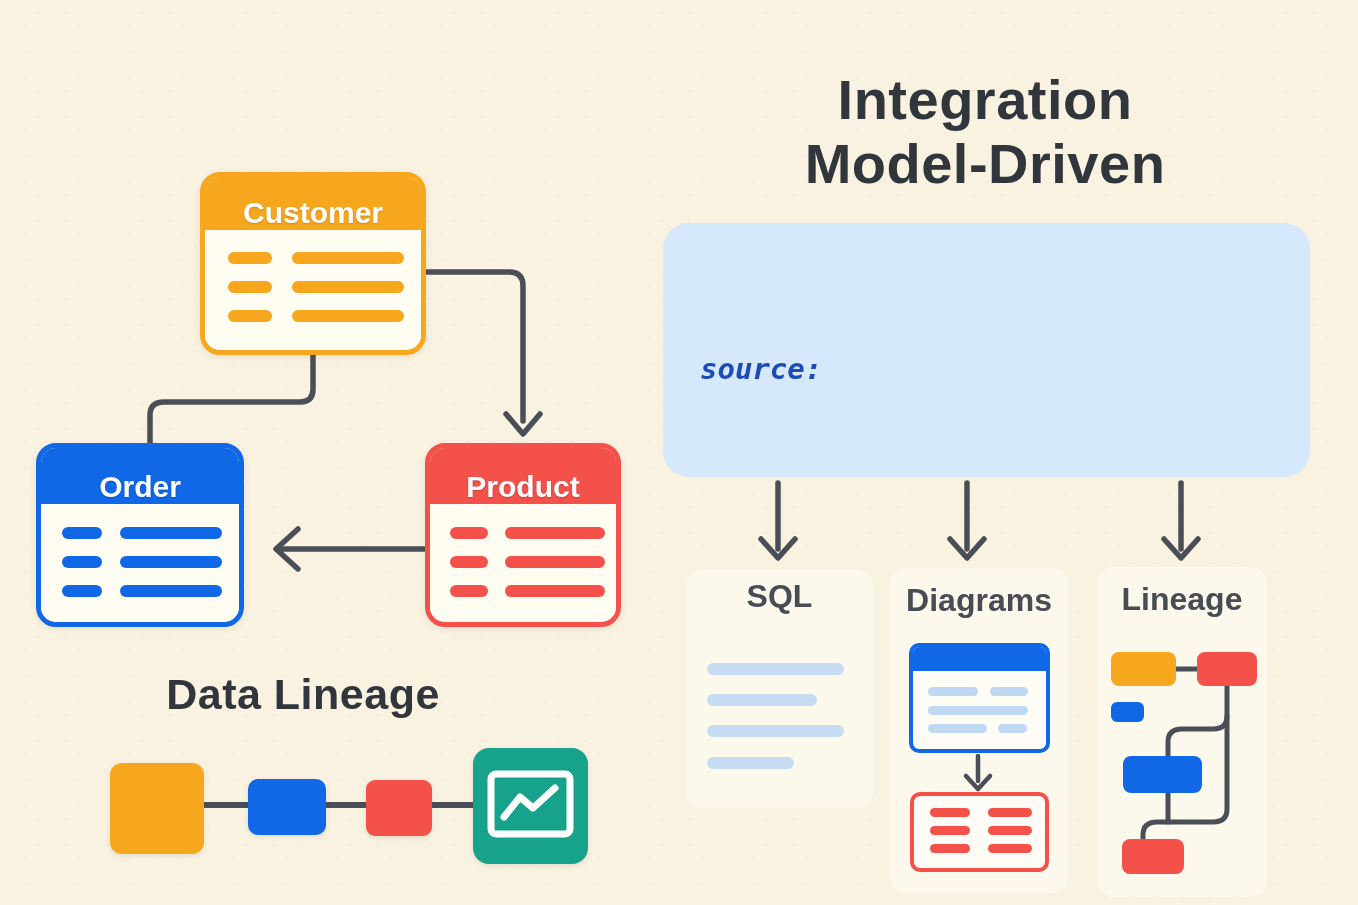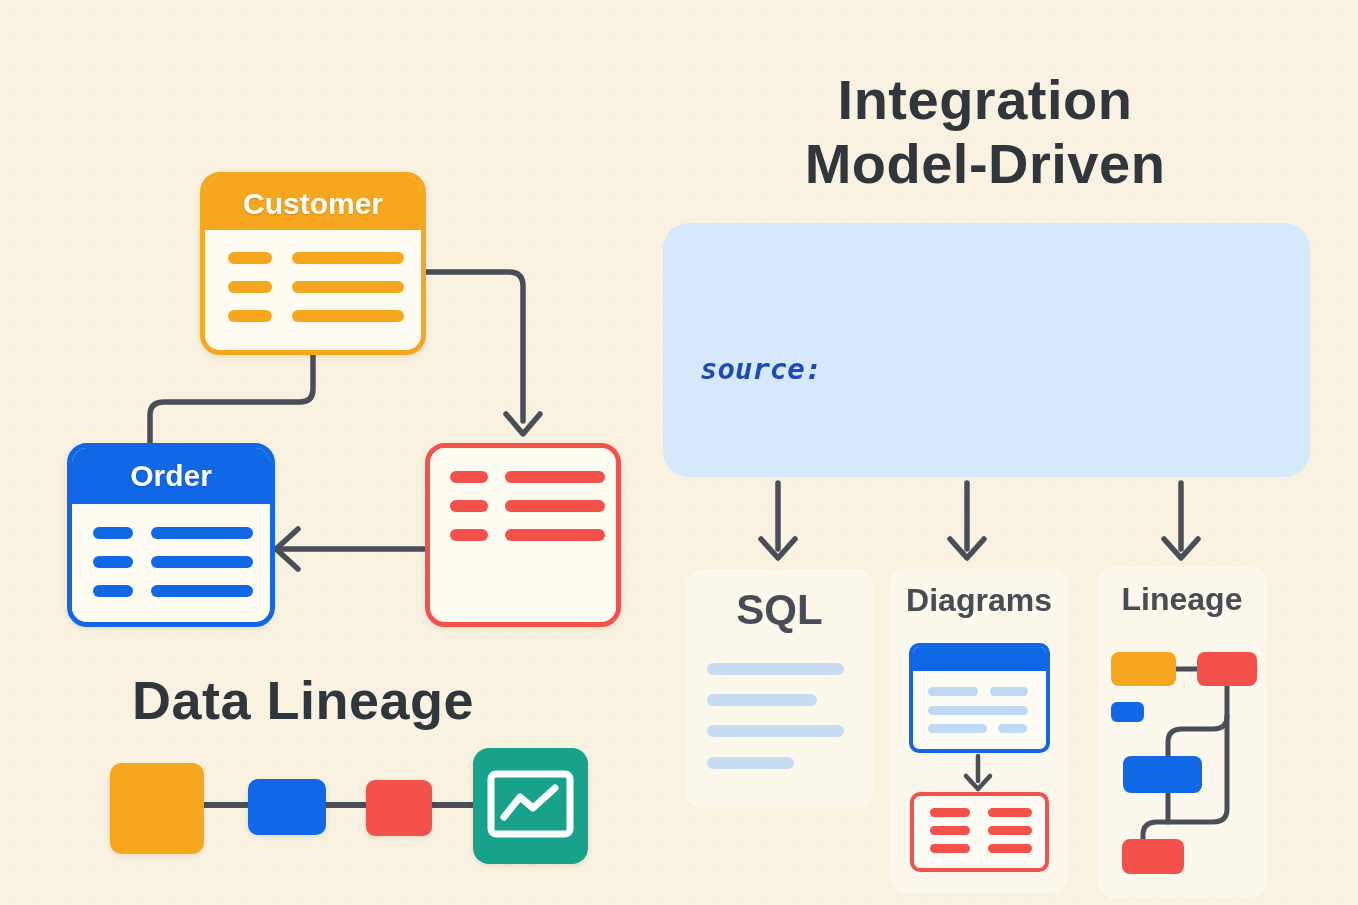--- a/index.html
+++ b/index.html
@@ -19,38 +19,38 @@
     position:absolute;text-align:center;font-weight:800;color:#31353C;
     letter-spacing:0.5px;line-height:1.05;
   }
   
   .entity{
     position:absolute;box-sizing:border-box;border:5px solid;border-radius:20px;
     overflow:hidden;display:flex;flex-direction:column;z-index:10;
     box-shadow:0 2px 6px rgba(90,70,30,0.10);
   }
   .entity-hdr{
-    display:flex;align-items:center;justify-content:center;
+    display:flex;align-items:flex-end;justify-content:center;
     color:#fff;font-weight:bold;
     text-shadow:0 1px 2px rgba(0,0,0,0.18);
   }
   .entity-body{
     flex:1;background:#FFFCF2;display:flex;flex-direction:column;
   }
   .frow{display:flex;align-items:center;}
   .pill{display:block;border-radius:7px;}
   
   #entity-customer{left:200px;top:172px;width:226px;height:183px;border-color:#F7A71E;}
   #entity-customer .entity-hdr{height:53px;background:#F7A71E;font-size:30px;}
   #entity-customer .entity-body{padding:22px 0 0 23px;gap:17px;}
   #entity-customer .pill{background:#F7A71E;height:12px;}
   #entity-customer .p-short{width:44px;}
   #entity-customer .p-long{width:112px;margin-left:20px;}
   
-  #entity-order{left:67px;top:443px;width:208px;height:184px;border-color:#1168E6;}
+  #entity-order{left:36px;top:443px;width:208px;height:184px;border-color:#1168E6;}
   #entity-order .entity-hdr{height:56px;background:#1168E6;font-size:30px;}
   #entity-order .entity-body{padding:23px 0 0 21px;gap:17px;}
   #entity-order .pill{background:#1168E6;height:12px;}
   #entity-order .p-short{width:40px;}
   #entity-order .p-long{width:102px;margin-left:18px;}
   
   #entity-product{left:425px;top:443px;width:196px;height:184px;border-color:#F4514A;}
   #entity-product .entity-hdr{height:56px;background:#F4514A;font-size:30px;}
   #entity-product .entity-body{padding:23px 0 0 20px;gap:17px;}
   #entity-product .pill{background:#F4514A;height:12px;}
@@ -76,21 +76,21 @@
   #flow-red{left:366px;top:780px;width:66px;height:56px;border-radius:9px;background:#F4514A;}
   #flow-teal{left:473px;top:748px;width:115px;height:116px;border-radius:16px;background:#16A28B;}
   
   .panel{
     position:absolute;background:#FCF8EC;border-radius:16px;z-index:1;
   }
   .panel-label{
     position:absolute;left:0;right:0;text-align:center;font-weight:800;color:#484C54;
   }
   #panel-sql{left:686px;top:570px;width:187px;height:238px;}
-  #panel-sql .panel-label{top:16px;font-size:42px;}
+  #panel-sql .panel-label{top:8px;font-size:32px;}
   #panel-diagrams{left:890px;top:568px;width:178px;height:325px;}
   #panel-diagrams .panel-label{top:14px;font-size:32px;}
   #panel-lineage{left:1097px;top:567px;width:170px;height:330px;}
   #panel-lineage .panel-label{top:14px;font-size:32px;}
   .sql-line{position:absolute;left:21px;height:12px;border-radius:6px;background:#C5DCF2;}
   
   .mini-table{position:absolute;box-sizing:border-box;border:4px solid;border-radius:10px;overflow:hidden;}
   #mini-blue-table{left:19px;top:75px;width:141px;height:110px;border-color:#1168E6;background:#FEFCF4;}
   #mini-blue-table .mt-hdr{height:24px;background:#1168E6;}
   #mini-red-table{left:20px;top:224px;width:139px;height:80px;border-color:#F4514A;background:#FEFCF4;}
@@ -172,37 +172,40 @@
           <span class="pill p-long"></span>
         </div>
       <div class="frow">
           <span class="pill p-short"></span>
           <span class="pill p-long"></span>
         </div>
     </div>
   </div>
 
   <div class="entity" id="entity-product">
+    <div class="entity-hdr">
+      <span>Product</span>
+    </div>
     <div class="entity-body">
       <div class="frow">
           <span class="pill p-short"></span>
           <span class="pill p-long"></span>
         </div>
       <div class="frow">
           <span class="pill p-short"></span>
           <span class="pill p-long"></span>
         </div>
       <div class="frow">
           <span class="pill p-short"></span>
           <span class="pill p-long"></span>
         </div>
     </div>
   </div>
 
-  <div class="big-title" style="left:3px;top:672px;width:600px;font-size:54px;">Data Lineage</div>
+  <div class="big-title" style="left:3px;top:672px;width:600px;font-size:43px;">Data Lineage</div>
 
   <div class="flow-node" id="flow-yellow"></div>
   <div class="flow-node" id="flow-blue"></div>
   <div class="flow-node" id="flow-red"></div>
   <div class="flow-node" id="flow-teal">
     <svg width="115" height="116" viewBox="0 0 115 116">
       <rect x="18" y="26" width="79" height="60" rx="5" fill="none" stroke="#FFFFFF" stroke-width="7"></rect>
       <polyline points="31,69 47,49 60,60 82,40" fill="none" stroke="#FFFFFF" stroke-width="7" stroke-linecap="round" stroke-linejoin="round"></polyline>
     </svg>
   </div>

